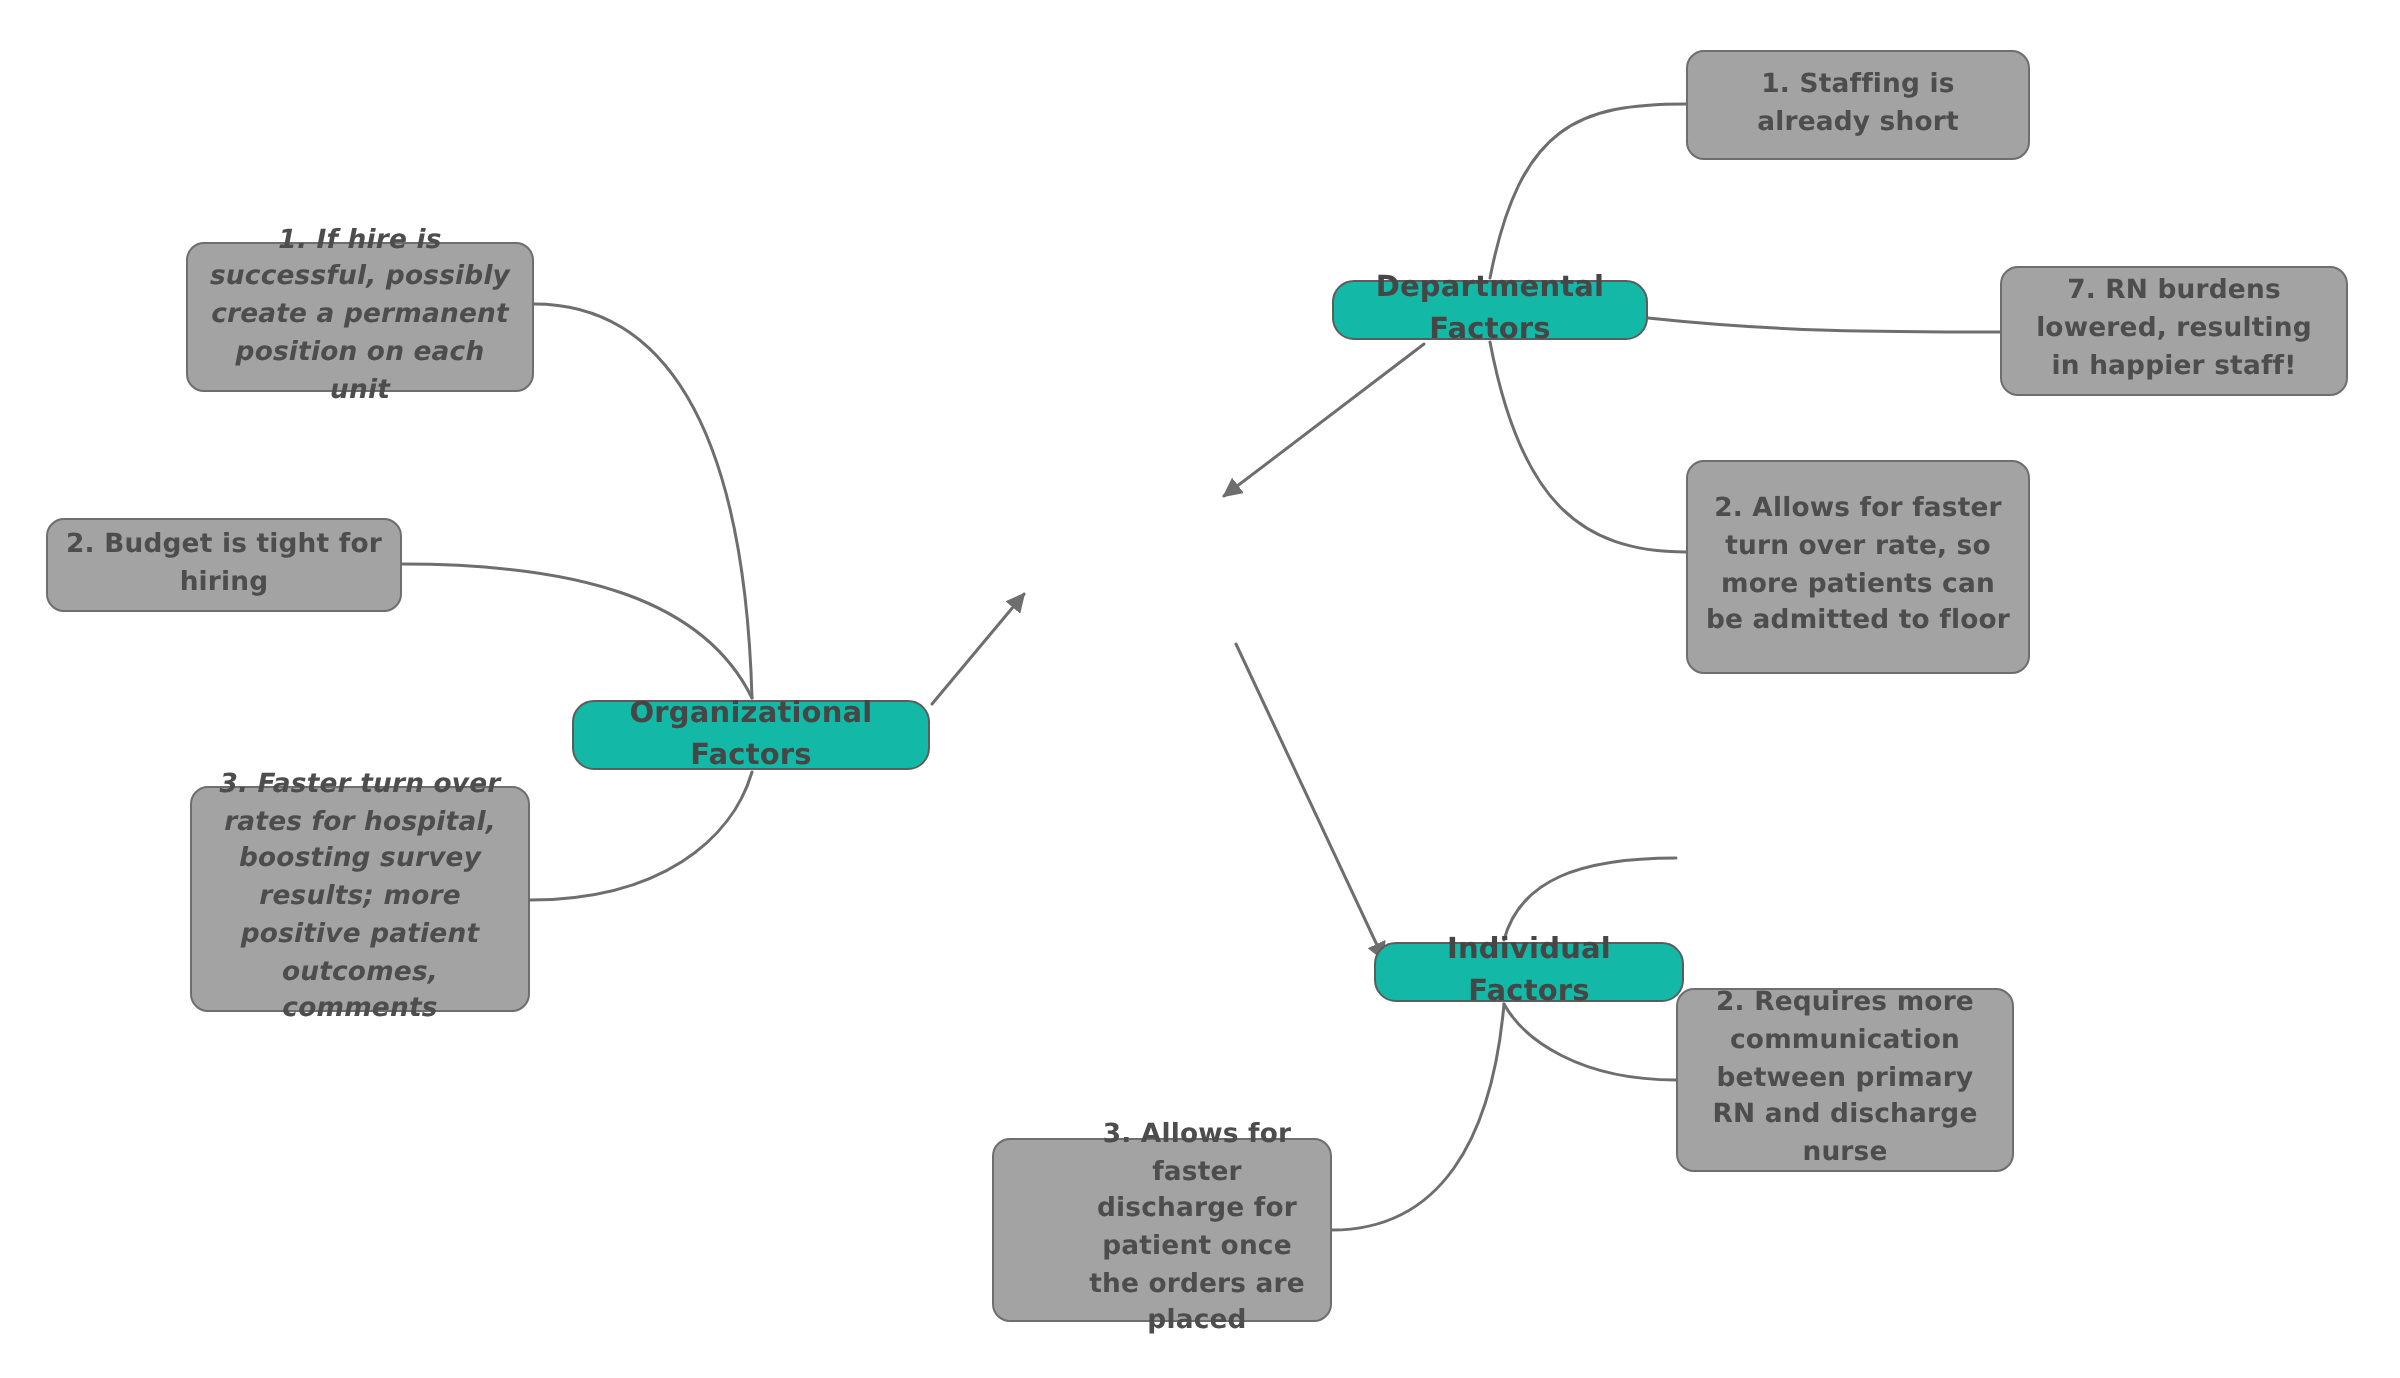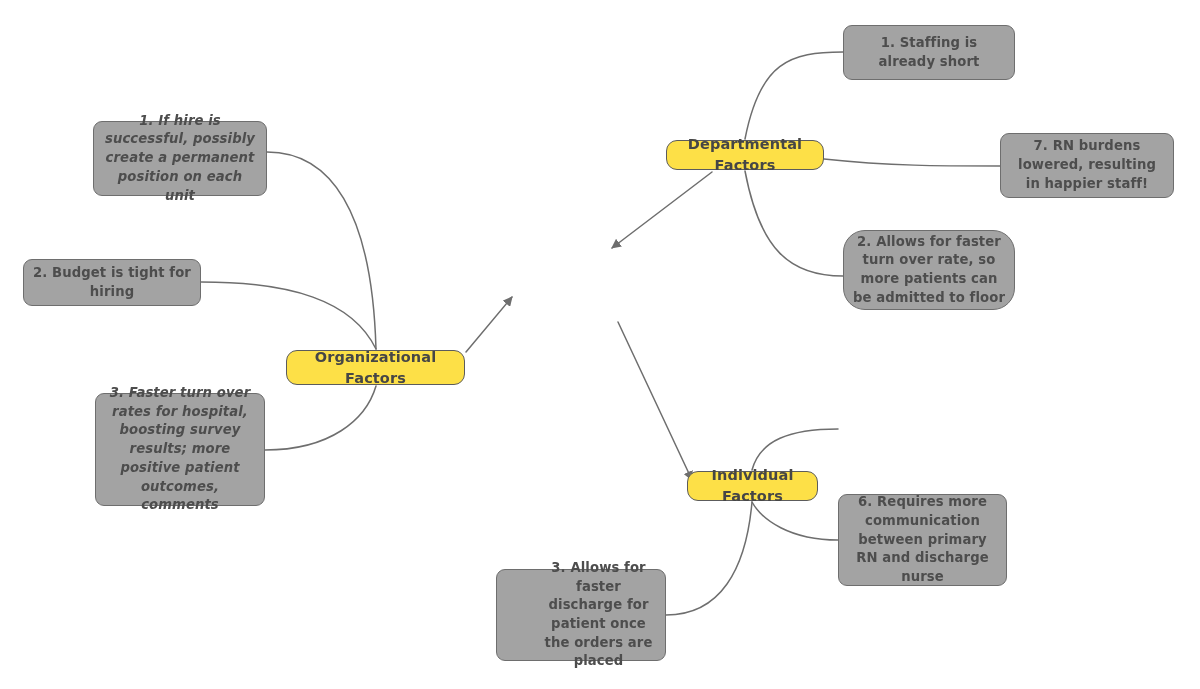--- a/index.html
+++ b/index.html
@@ -32,21 +32,21 @@
     text-align: center;
     border-radius: 9px;
     border: 1.6px solid #6e6e6e;
     color: #4a4a4a;
     font-weight: bold;
     line-height: 1.42;
     letter-spacing: 0.1px;
     padding: 4px 9px;
   }
   .node.topic {
-    background: #fde047;
+    background: #14b8a6;
     border-color: #5c5c5c;
     border-radius: 11px;
     font-size: 14.5px;
     color: #464646;
   }
   .node.central {
     background: #29abe2;
     border-color: #5c5c5c;
     border-radius: 11px;
     font-size: 14.5px;
@@ -108,30 +108,30 @@
   <div class="node leaf" style="left:95px; top:393px; width:170px; height:113px;font-style:italic;">
     <span>3. Faster turn over rates for hospital, boosting survey results; more positive patient outcomes, comments</span>
   </div>
 
   <div class="node topic" style="left:666px; top:140px; width:158px; height:30px;">
     <span>Departmental Factors</span>
   </div>
   <div class="node leaf" style="left:843px; top:25px; width:172px; height:55px;">
     <span>1. Staffing is already short</span>
   </div>
-  <div class="node leaf" style="left:843px; top:230px; width:172px; height:80px;border-radius:22px;">
+  <div class="node leaf" style="left:843px; top:230px; width:172px; height:107px;">
     <span>2. Allows for faster turn over rate, so more patients can be admitted to floor</span>
   </div>
   <div class="node leaf" style="left:1000px; top:133px; width:174px; height:65px;">
     <span>7. RN burdens lowered, resulting in happier staff!</span>
   </div>
 
-  <div class="node topic" style="left:687px; top:471px; width:131px; height:30px;">
+  <div class="node topic" style="left:687px; top:471px; width:155px; height:30px;">
     <span>Individual Factors</span>
   </div>
   <div class="node leaf" style="left:838px; top:494px; width:169px; height:92px;">
-    <span>6. Requires more communication between primary RN and discharge nurse</span>
+    <span>2. Requires more communication between primary RN and discharge nurse</span>
   </div>
   <div class="node leaf" style="left:496px; top:569px; width:170px; height:92px;padding-left:44px;">
     <span>3. Allows for faster discharge for patient once the orders are placed</span>
   </div>
 
 </div>
 
 </body></html>

